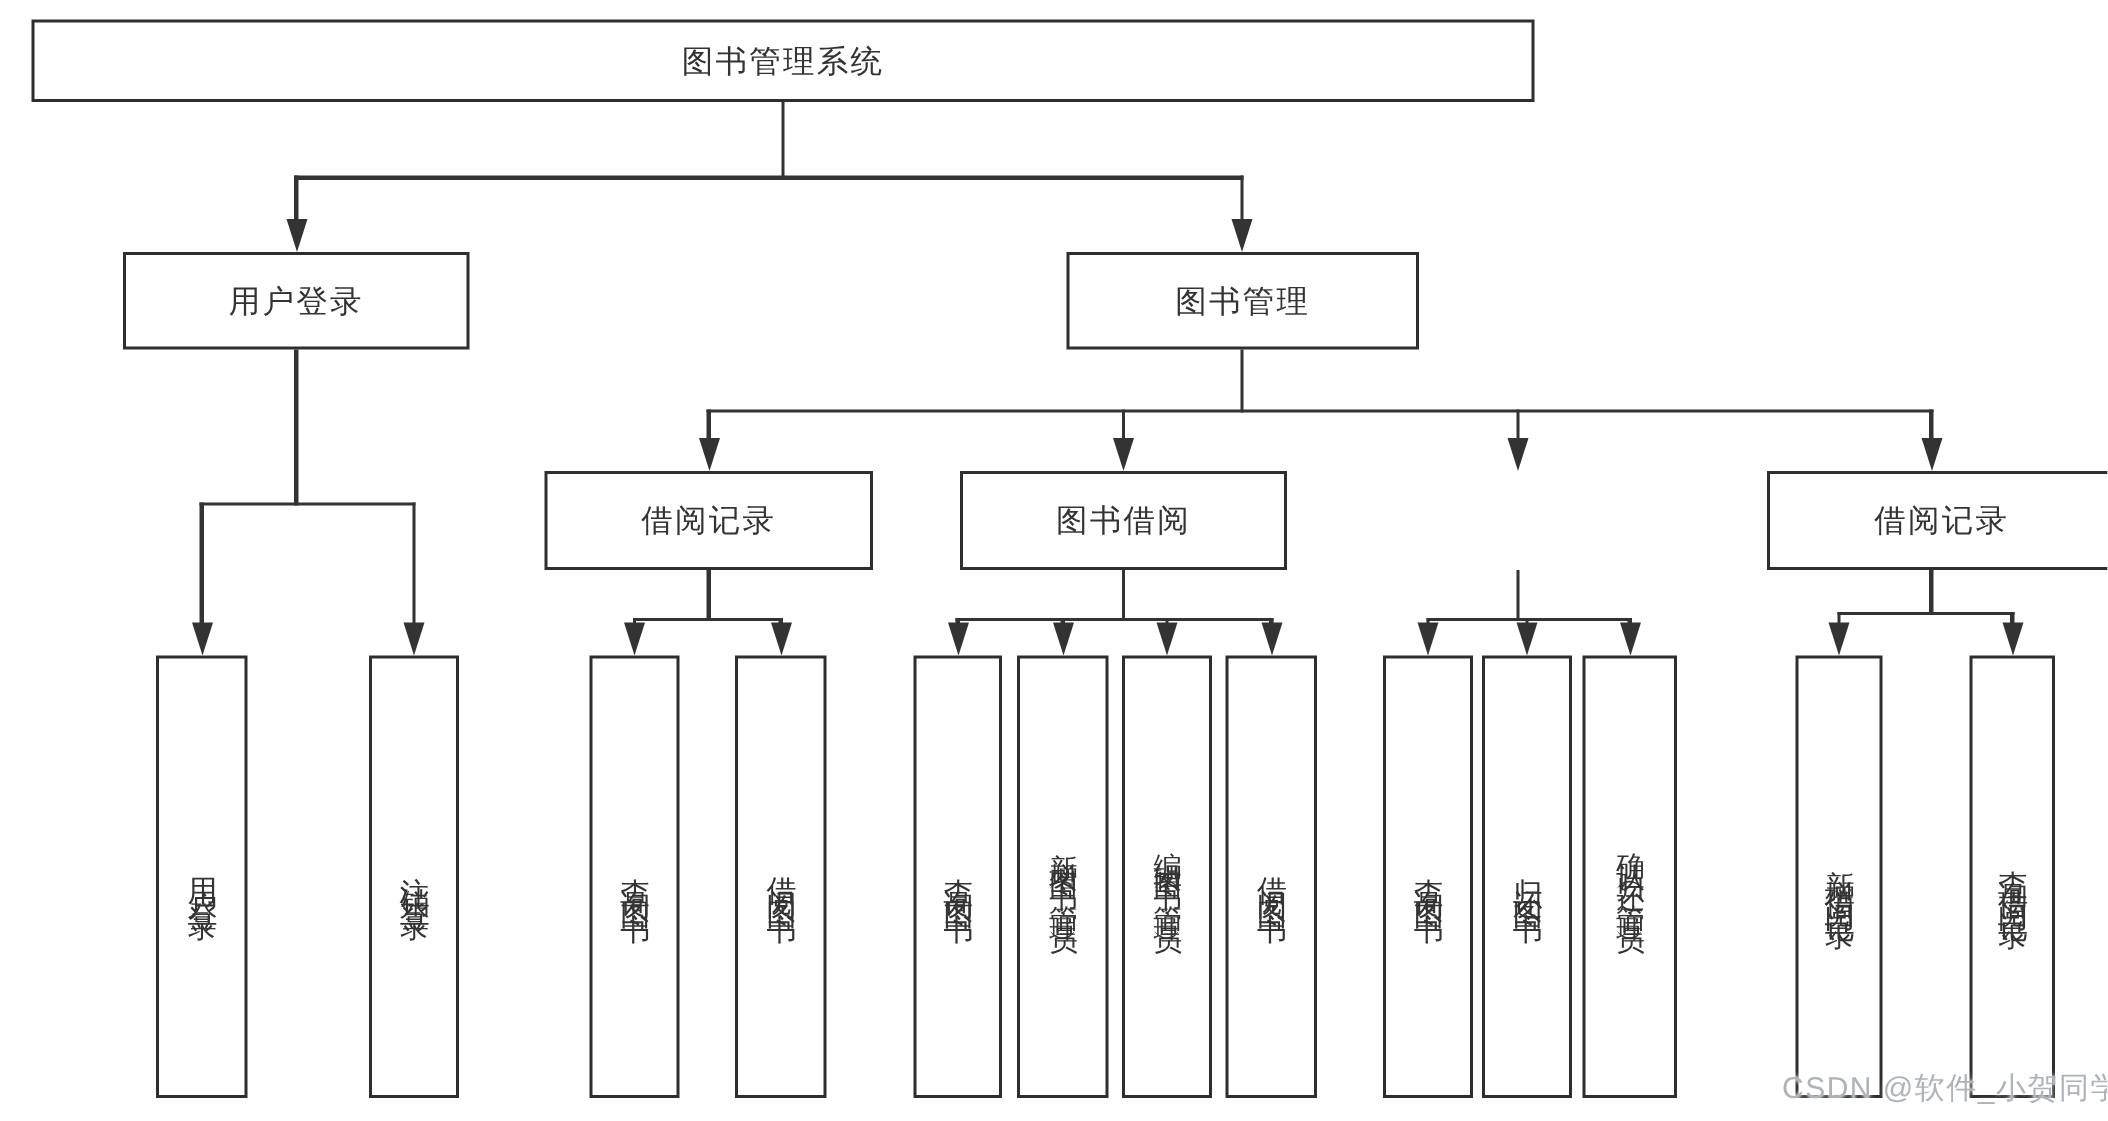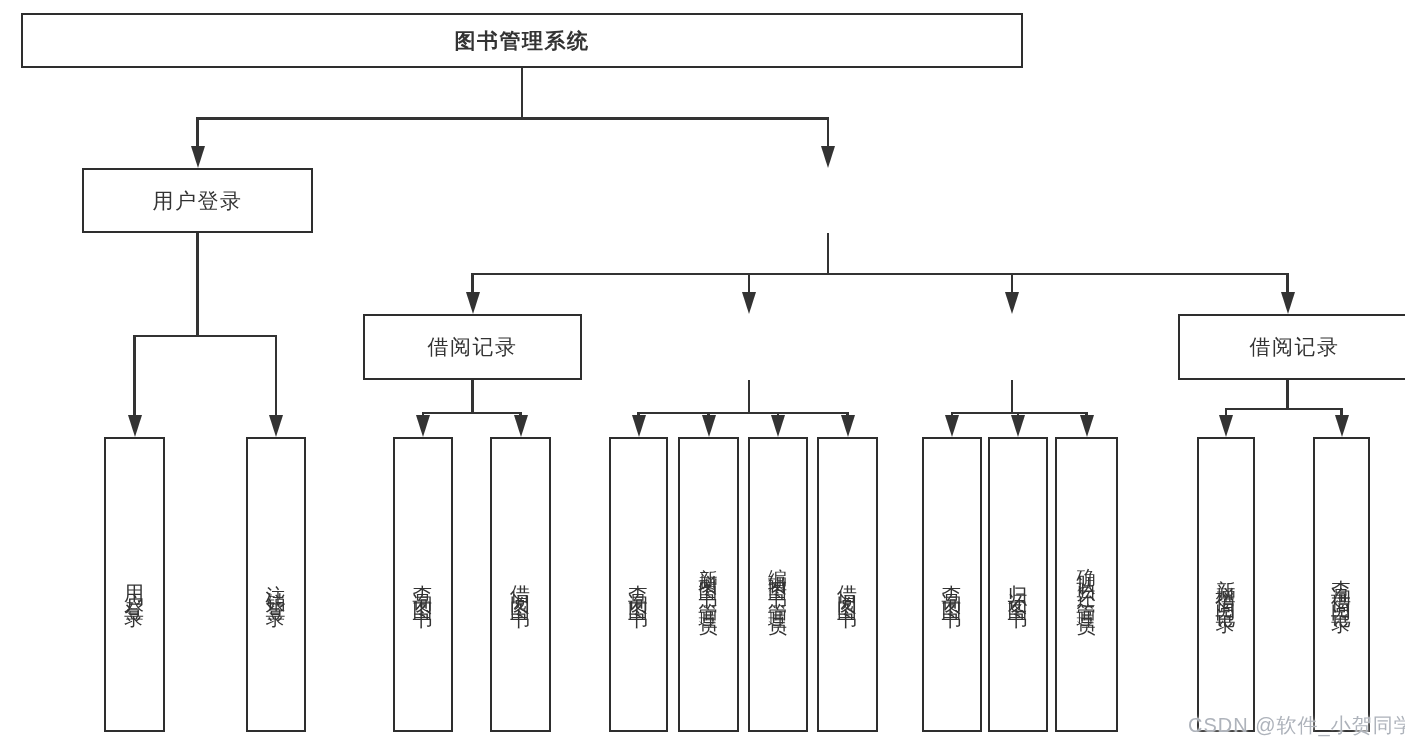--- a/index.html
+++ b/index.html
@@ -76,50 +76,52 @@
     text-shadow: 0 0 2px #ffffff, 0 0 4px #ffffff;
     z-index: 5;
     white-space: nowrap;
   }
 </style>
 </head>
 <body>
 
 <div class="canvas">
 
-  <div class="node" style="left:21px; top:13px; width:1002px; height:55px;font-weight:bold;">图书管理系统</div>
+  <div class="node" style="left:21px; top:13px; width:1002px; height:55px;">图书管理系统</div>
 
   <div class="vl" style="left:520.75px; top:68px; height:51px;"></div>
   <div class="hl" style="left:196.25px; top:117px; width:633px;"></div>
   <div class="vl" style="left:196.25px; top:117px; height:33px;"></div>
   <div class="arrow" style="left:190.5px; top:146px;"></div>
   <div class="vl" style="left:826.75px; top:117px; height:33px;"></div>
   <div class="arrow" style="left:821px; top:146px;"></div>
 
   <div class="node" style="left:82px; top:168px; width:231px; height:65px;">用户登录</div>
+  <div class="node" style="left:711px; top:168px; width:235px; height:65px;">图书管理</div>
 
   <div class="vl" style="left:196.25px; top:233px; height:104px;"></div>
   <div class="hl" style="left:133.25px; top:334.5px; width:144px;"></div>
   <div class="vl" style="left:133.25px; top:334.5px; height:83px;"></div>
   <div class="arrow" style="left:127.5px; top:415px;"></div>
   <div class="vl" style="left:274.75px; top:334.5px; height:83px;"></div>
   <div class="arrow" style="left:269px; top:415px;"></div>
 
   <div class="vl" style="left:826.75px; top:233px; height:42px;"></div>
   <div class="hl" style="left:471.25px; top:272.5px; width:817.5px;"></div>
   <div class="vl" style="left:471.25px; top:272.5px; height:24px;"></div>
   <div class="arrow" style="left:465.5px; top:292px;"></div>
   <div class="vl" style="left:747.75px; top:272.5px; height:24px;"></div>
   <div class="arrow" style="left:742px; top:292px;"></div>
   <div class="vl" style="left:1010.75px; top:272.5px; height:24px;"></div>
   <div class="arrow" style="left:1005px; top:292px;"></div>
   <div class="vl" style="left:1286.25px; top:272.5px; height:24px;"></div>
   <div class="arrow" style="left:1280.5px; top:292px;"></div>
 
   <div class="node" style="left:363px; top:314px; width:219px; height:66px;">借阅记录</div>
+  <div class="node" style="left:640px; top:314px; width:218px; height:66px;">图书借阅</div>
   <div class="node" style="left:1178px; top:314px; width:233px; height:66px;">借阅记录</div>
 
   <div class="vl" style="left:471.25px; top:380px; height:34px;"></div>
   <div class="hl" style="left:421.75px; top:411.5px; width:100px;"></div>
   <div class="vl" style="left:421.75px; top:411.5px; height:8px;"></div>
   <div class="arrow" style="left:416px; top:415px;"></div>
   <div class="vl" style="left:519.25px; top:411.5px; height:8px;"></div>
   <div class="arrow" style="left:513.5px; top:415px;"></div>
 
   <div class="vl" style="left:747.75px; top:380px; height:34px;"></div>

